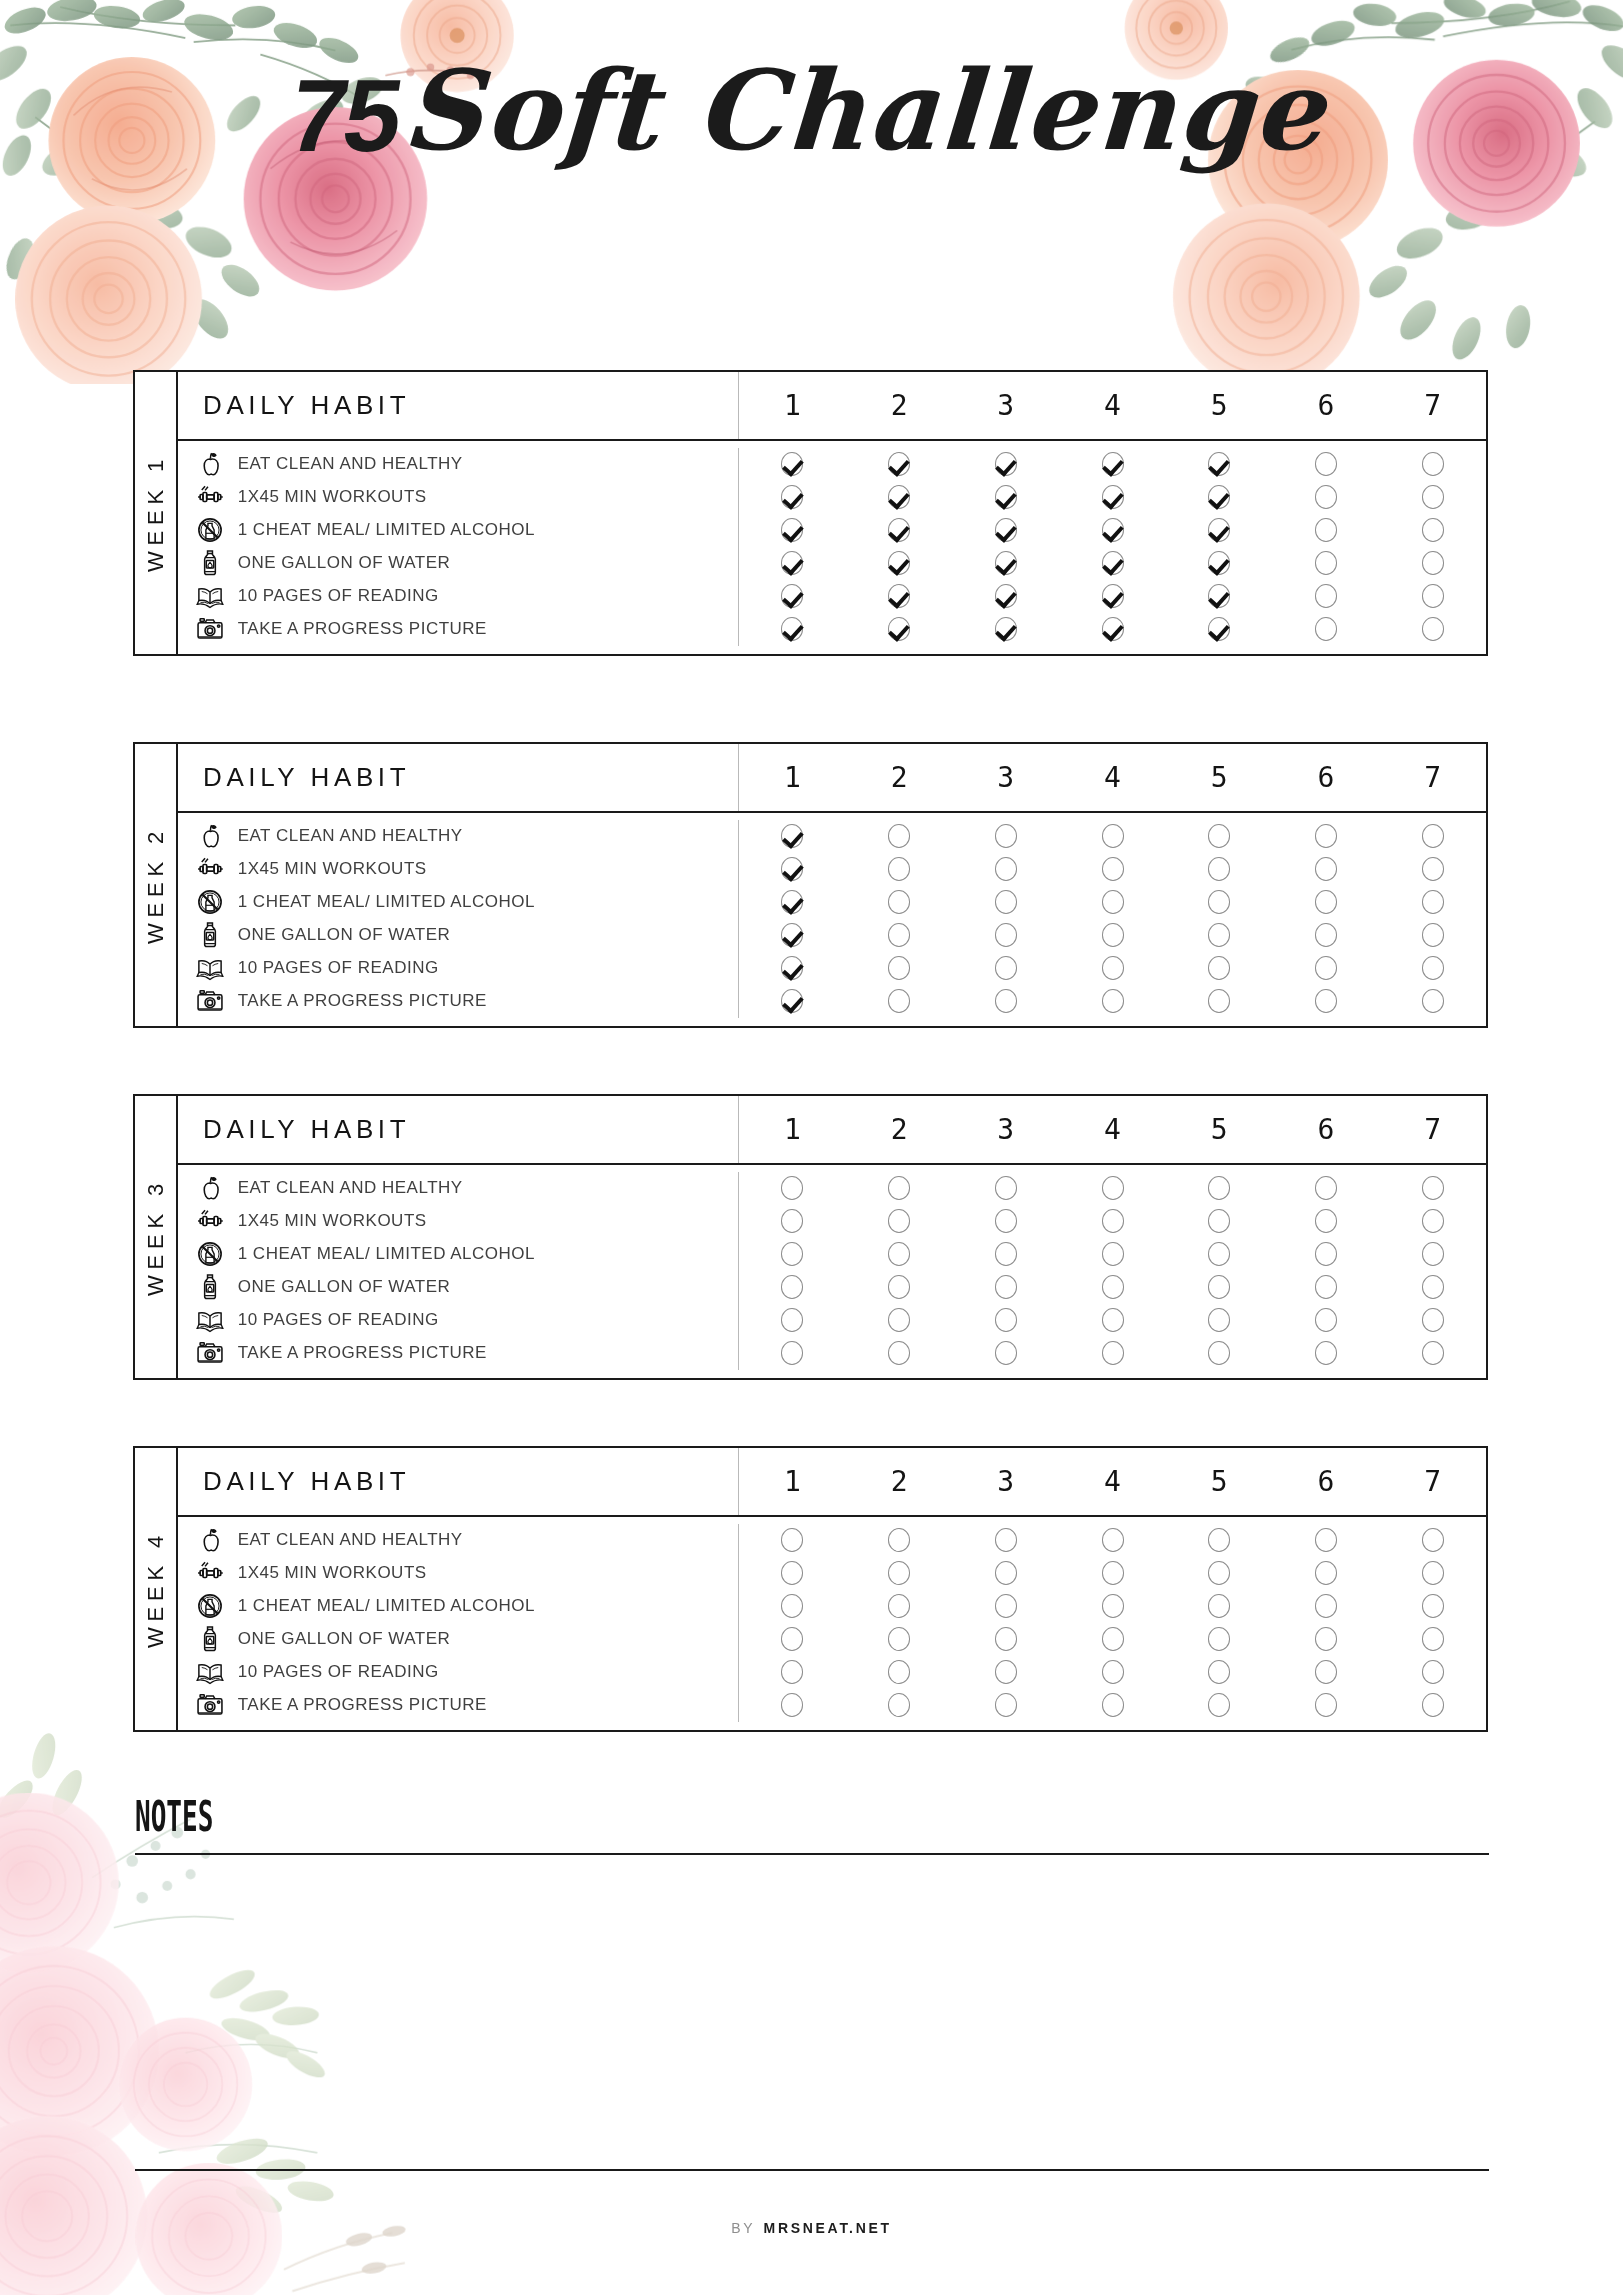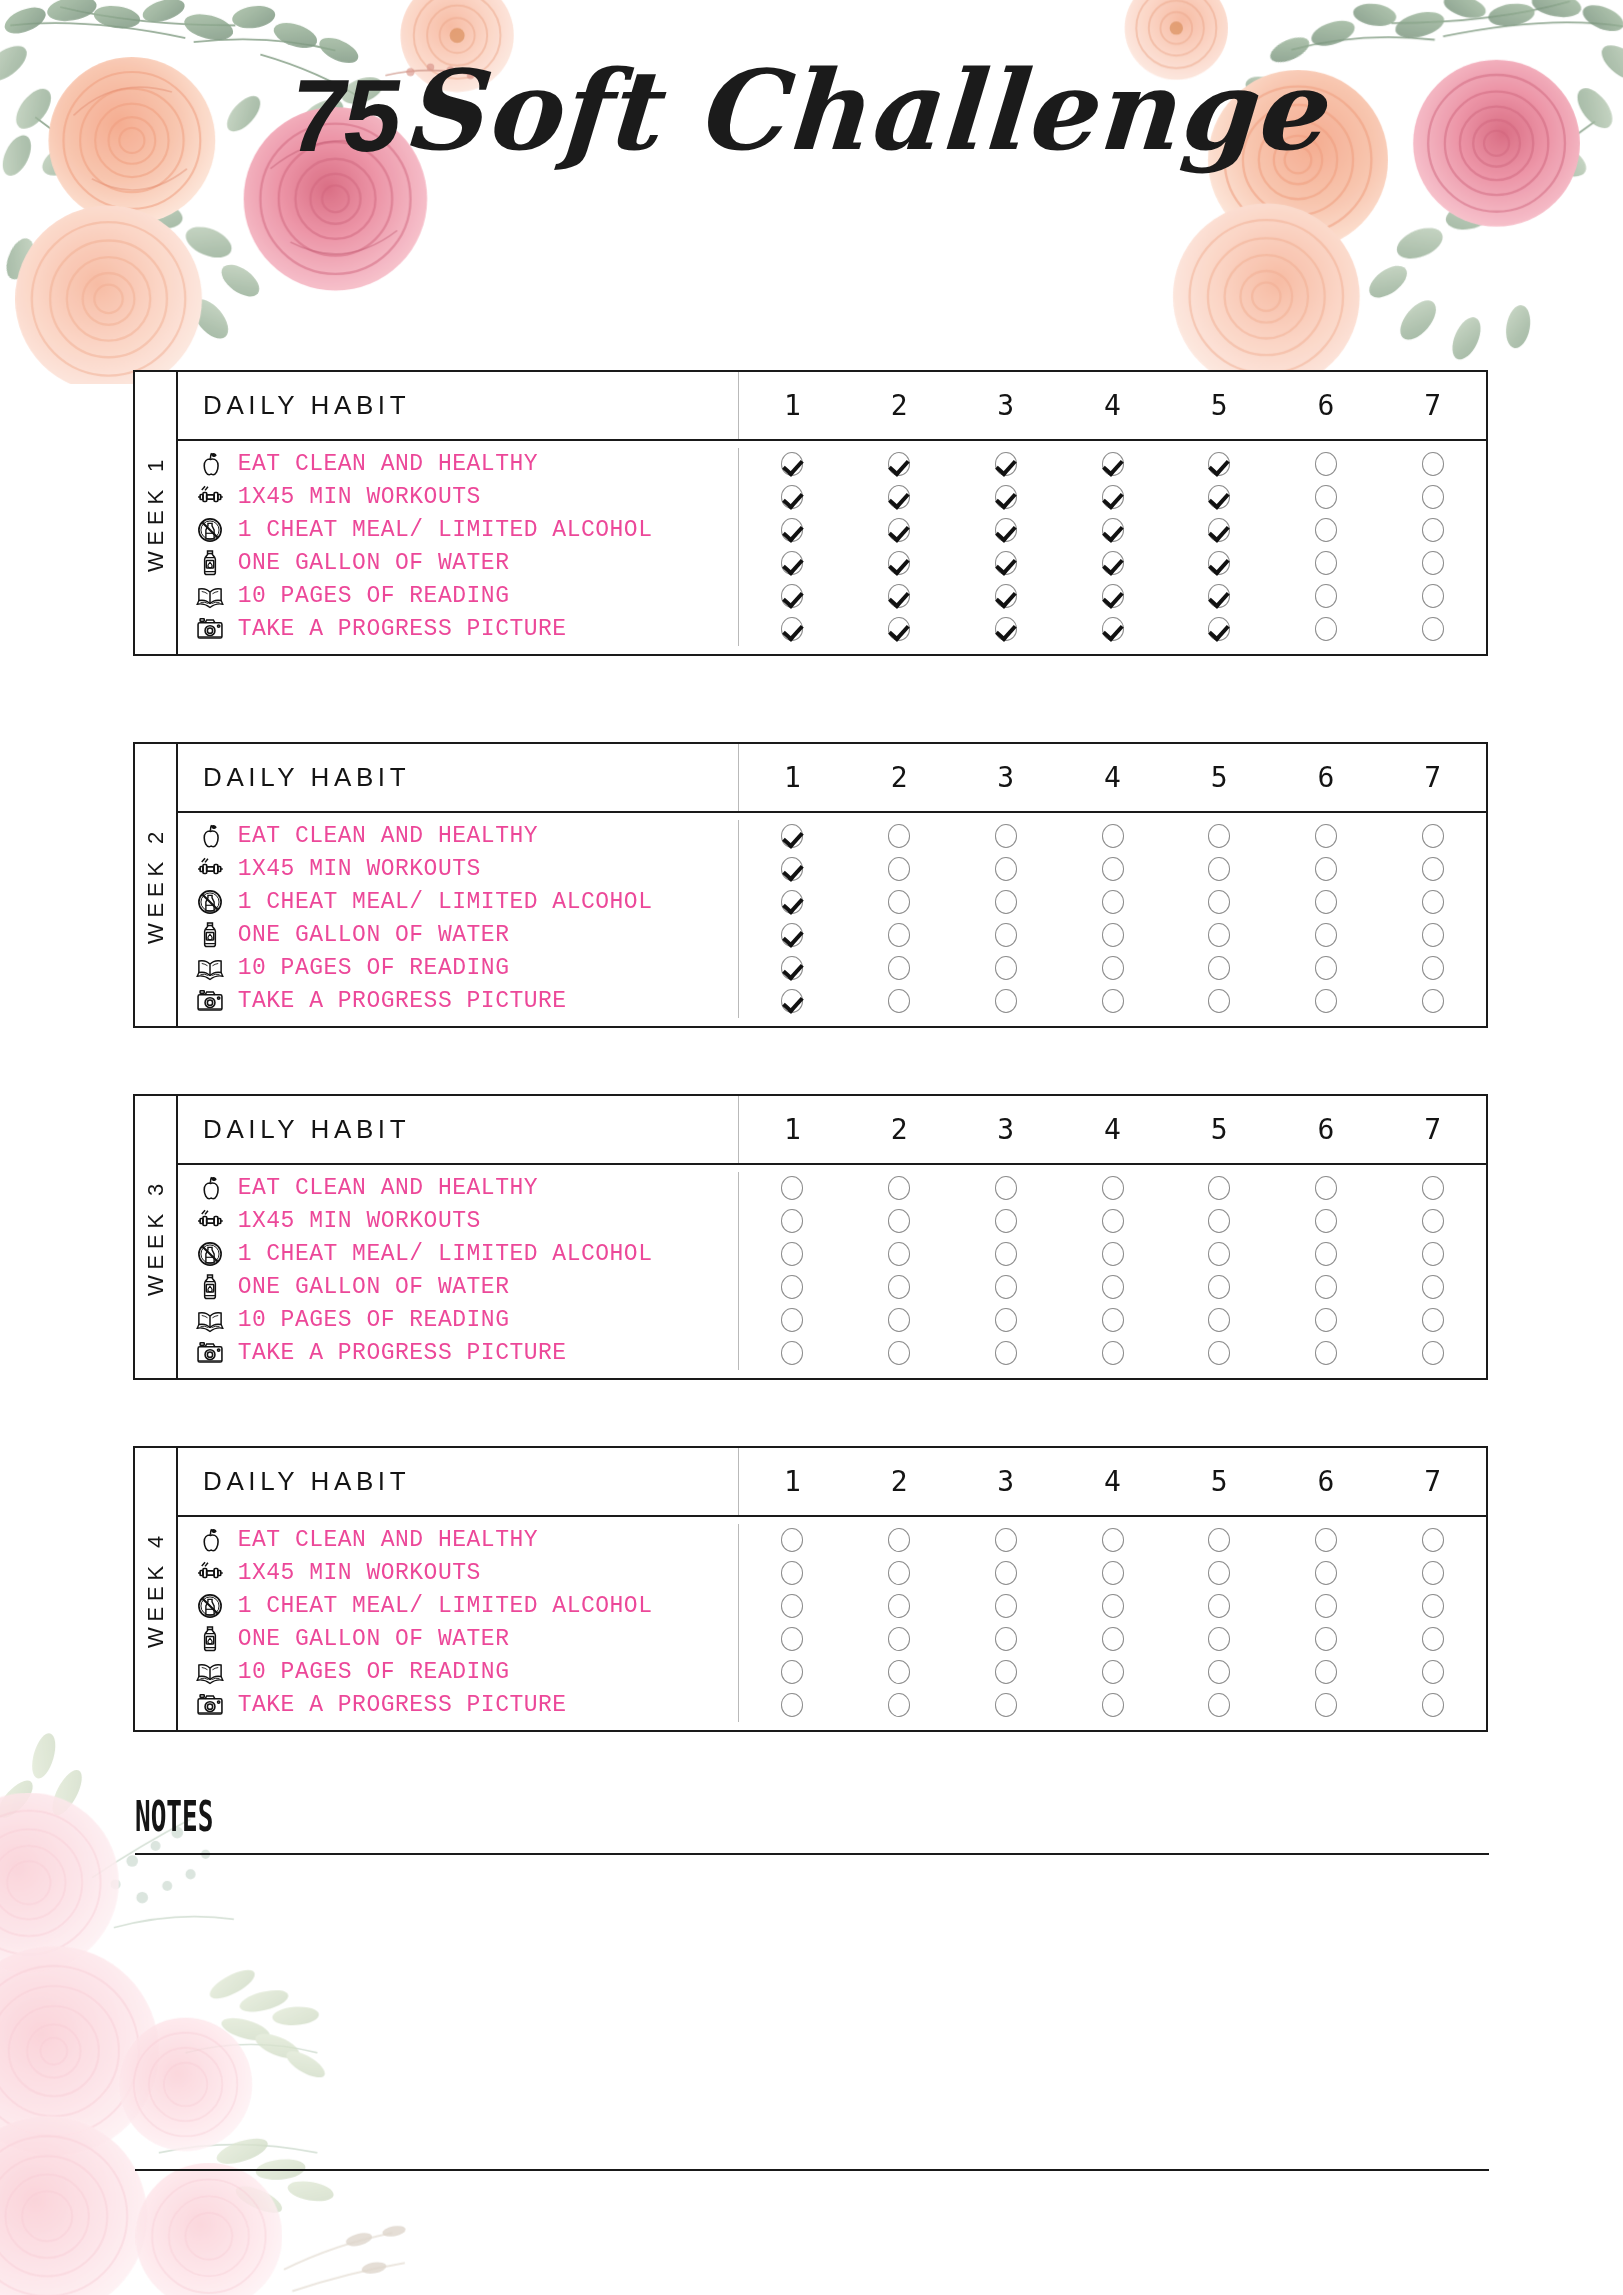--- a/index.html
+++ b/index.html
@@ -131,25 +131,25 @@
     padding-left: 18.4px;
   }
   .habit-icon {
     width: 28px; height: 28px;
     flex: 0 0 28px;
     margin-right: 13.3px;
     display: flex; align-items: center; justify-content: center;
   }
   .habit-icon svg { display: block; }
   .habit-text {
-    font-size: 23px;
+    font-size: 17px;
     letter-spacing: 0.5px;
-    color: #ec4899;
+    color: #404040;
     white-space: nowrap;
-    font-family: Liberation Mono, monospace;
+    font-family: Liberation Sans, sans-serif;
   }
 
   .wt-row .days-col { flex: 1 1 auto; display: flex; height: 100%; align-items: center; }
   .check-cell {
     flex: 1 1 0;
     display: flex; align-items: center; justify-content: center;
     height: 100%;
   }
   .circle {
     width: 22px; height: 23.4px;
@@ -1561,15 +1561,18 @@
             </div>
           </div>
         </div>
       </div>
     </div>
 
   <div class="notes-title">NOTES</div>
   <div class="rule" id="notes-rule"></div>
   <div class="rule" id="bottom-rule"></div>
 
+  <div class="footer">
+    <span class="by">BY</span><span class="site">MRSNEAT.NET</span>
+  </div>
 
 </div>
 
 
 </body></html>

